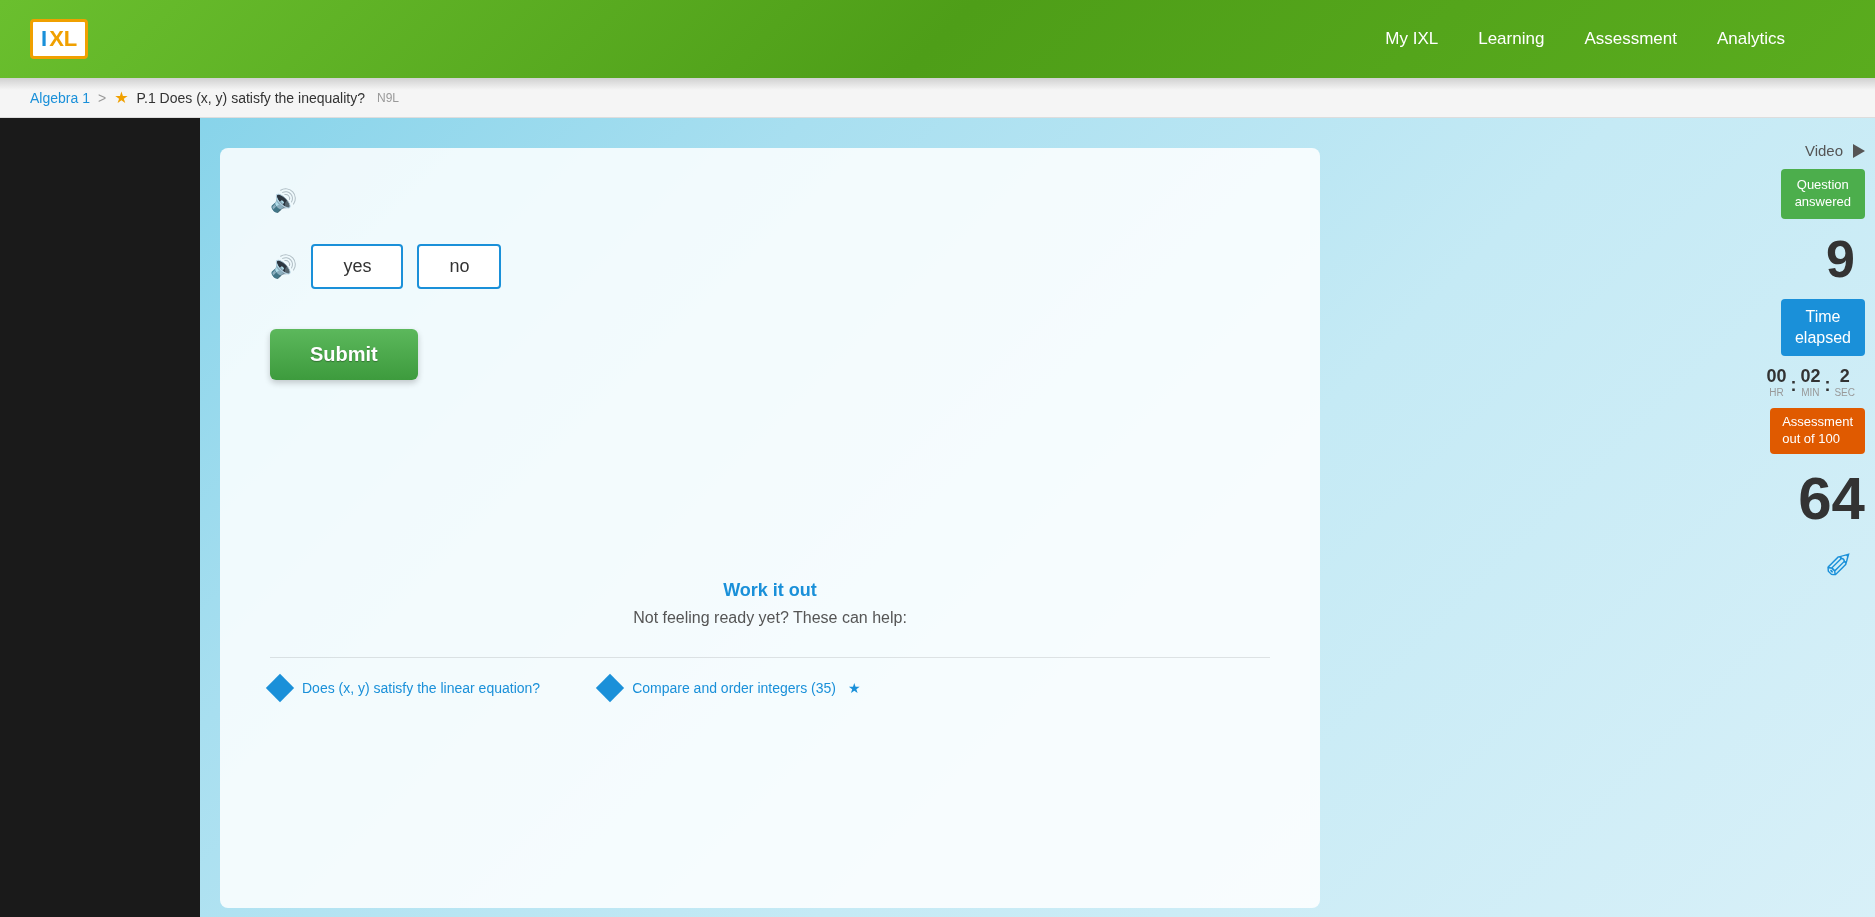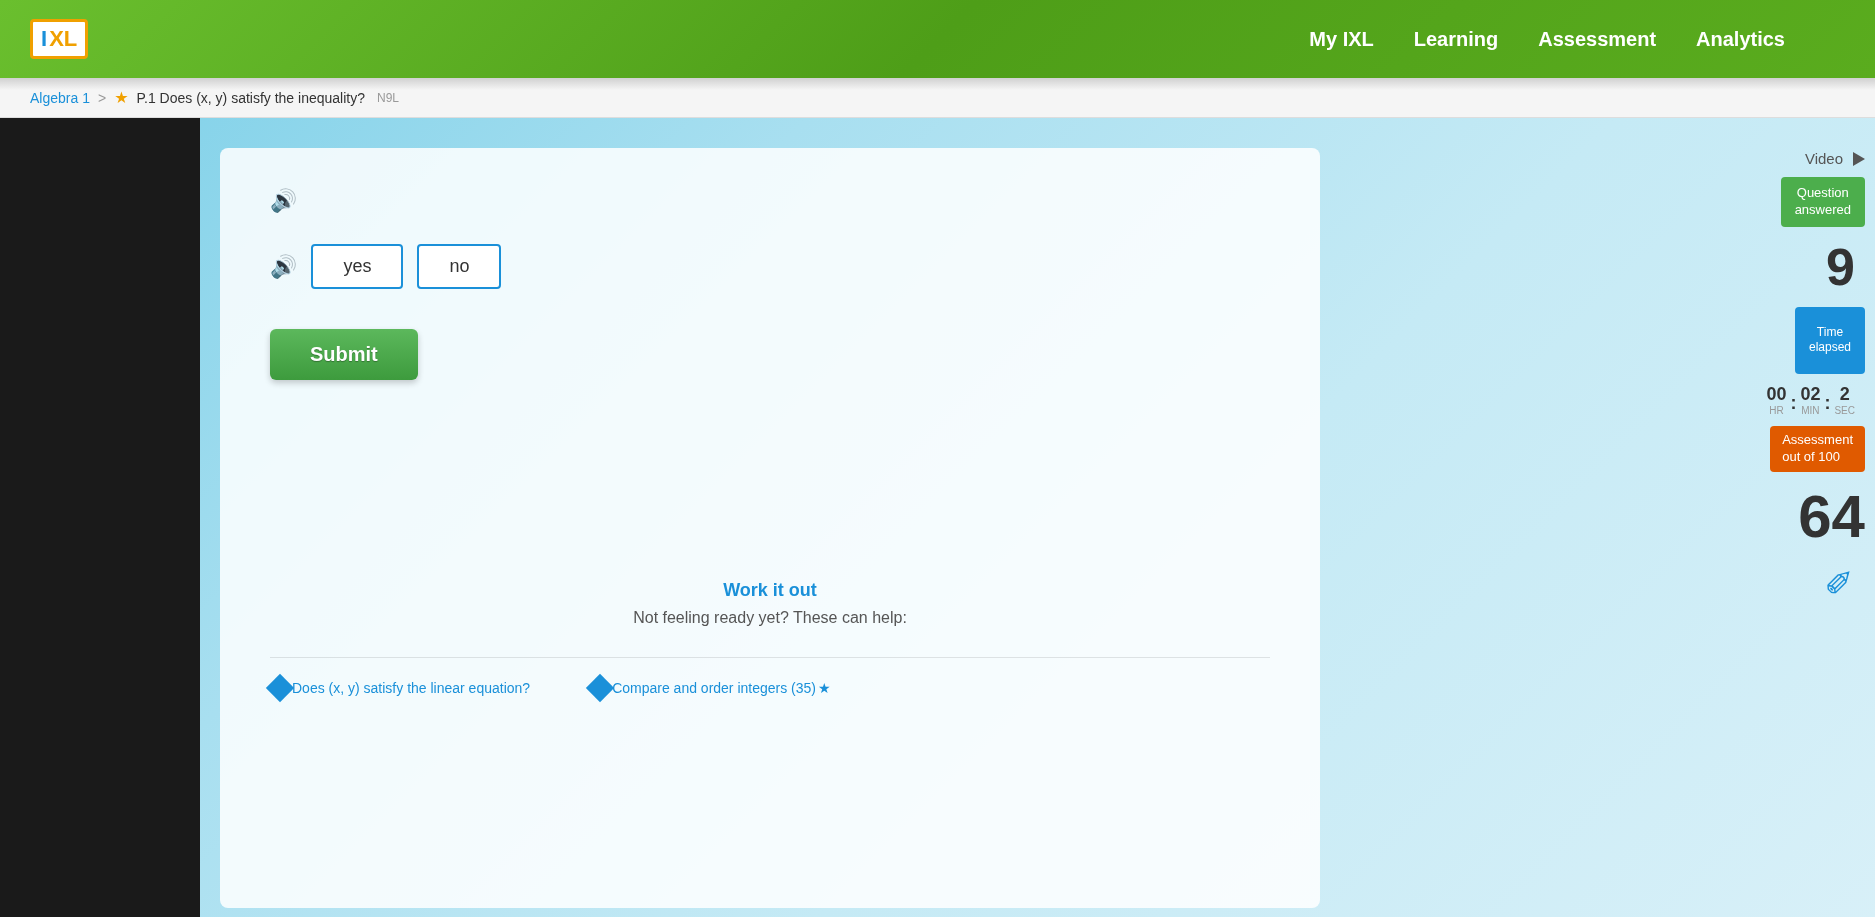--- a/index.html
+++ b/index.html
@@ -37,24 +37,24 @@
     .logo-xl { color: #f0a000; font-weight: 900; font-size: 22px; }
 
     .nav-links {
       display: flex;
       gap: 40px;
       margin-left: auto;
       margin-right: 60px;
     }
     .nav-link {
       color: white;
-      font-size: 20px;
+      font-size: 17px;
       text-decoration: none;
       cursor: pointer;
-      font-weight: 700;
+      font-weight: 400;
     }
 
     
     .breadcrumb-bar {
       background: #f5f5f5;
       padding: 10px 30px;
       display: flex;
       align-items: center;
       gap: 8px;
       font-size: 14px;
@@ -161,21 +161,21 @@
     .bottom-links {
       display: flex;
       gap: 60px;
       margin-top: 30px;
       padding-top: 20px;
       border-top: 1px solid rgba(0,0,0,0.1);
     }
     .bottom-link-item {
       display: flex;
       align-items: center;
-      gap: 2px;
+      gap: 12px;
       color: #1a90d9;
       font-size: 14px;
       cursor: pointer;
     }
     .diamond-icon {
       width: 20px;
       height: 20px;
       background: #1a90d9;
       transform: rotate(45deg);
       flex-shrink: 0;
@@ -183,21 +183,21 @@
 
     
     .right-panel {
       width: 200px;
       display: flex;
       flex-direction: column;
       align-items: flex-end;
       gap: 10px;
       position: absolute;
       right: 0;
-      top: 12px;
+      top: 4px;
       padding: 20px 10px;
     }
 
     .video-btn {
       display: flex;
       align-items: center;
       gap: 6px;
       color: #555;
       font-size: 15px;
       cursor: pointer;
@@ -219,23 +219,23 @@
       font-size: 52px;
       font-weight: bold;
       color: #333;
       text-align: right;
       margin-right: 10px;
     }
 
     .time-elapsed-box {
       background: #1a90d9;
       color: white;
-      padding: 18px 14px;
+      padding: 8px 14px;
       border-radius: 4px;
-      font-size: 12px;
+      font-size: 16px;
       text-align: center;
       line-height: 1.3;
       margin-left: 24px;
     }
 
     .timer-display {
       display: flex;
       gap: 4px;
       align-items: flex-end;
       margin-right: 10px;

